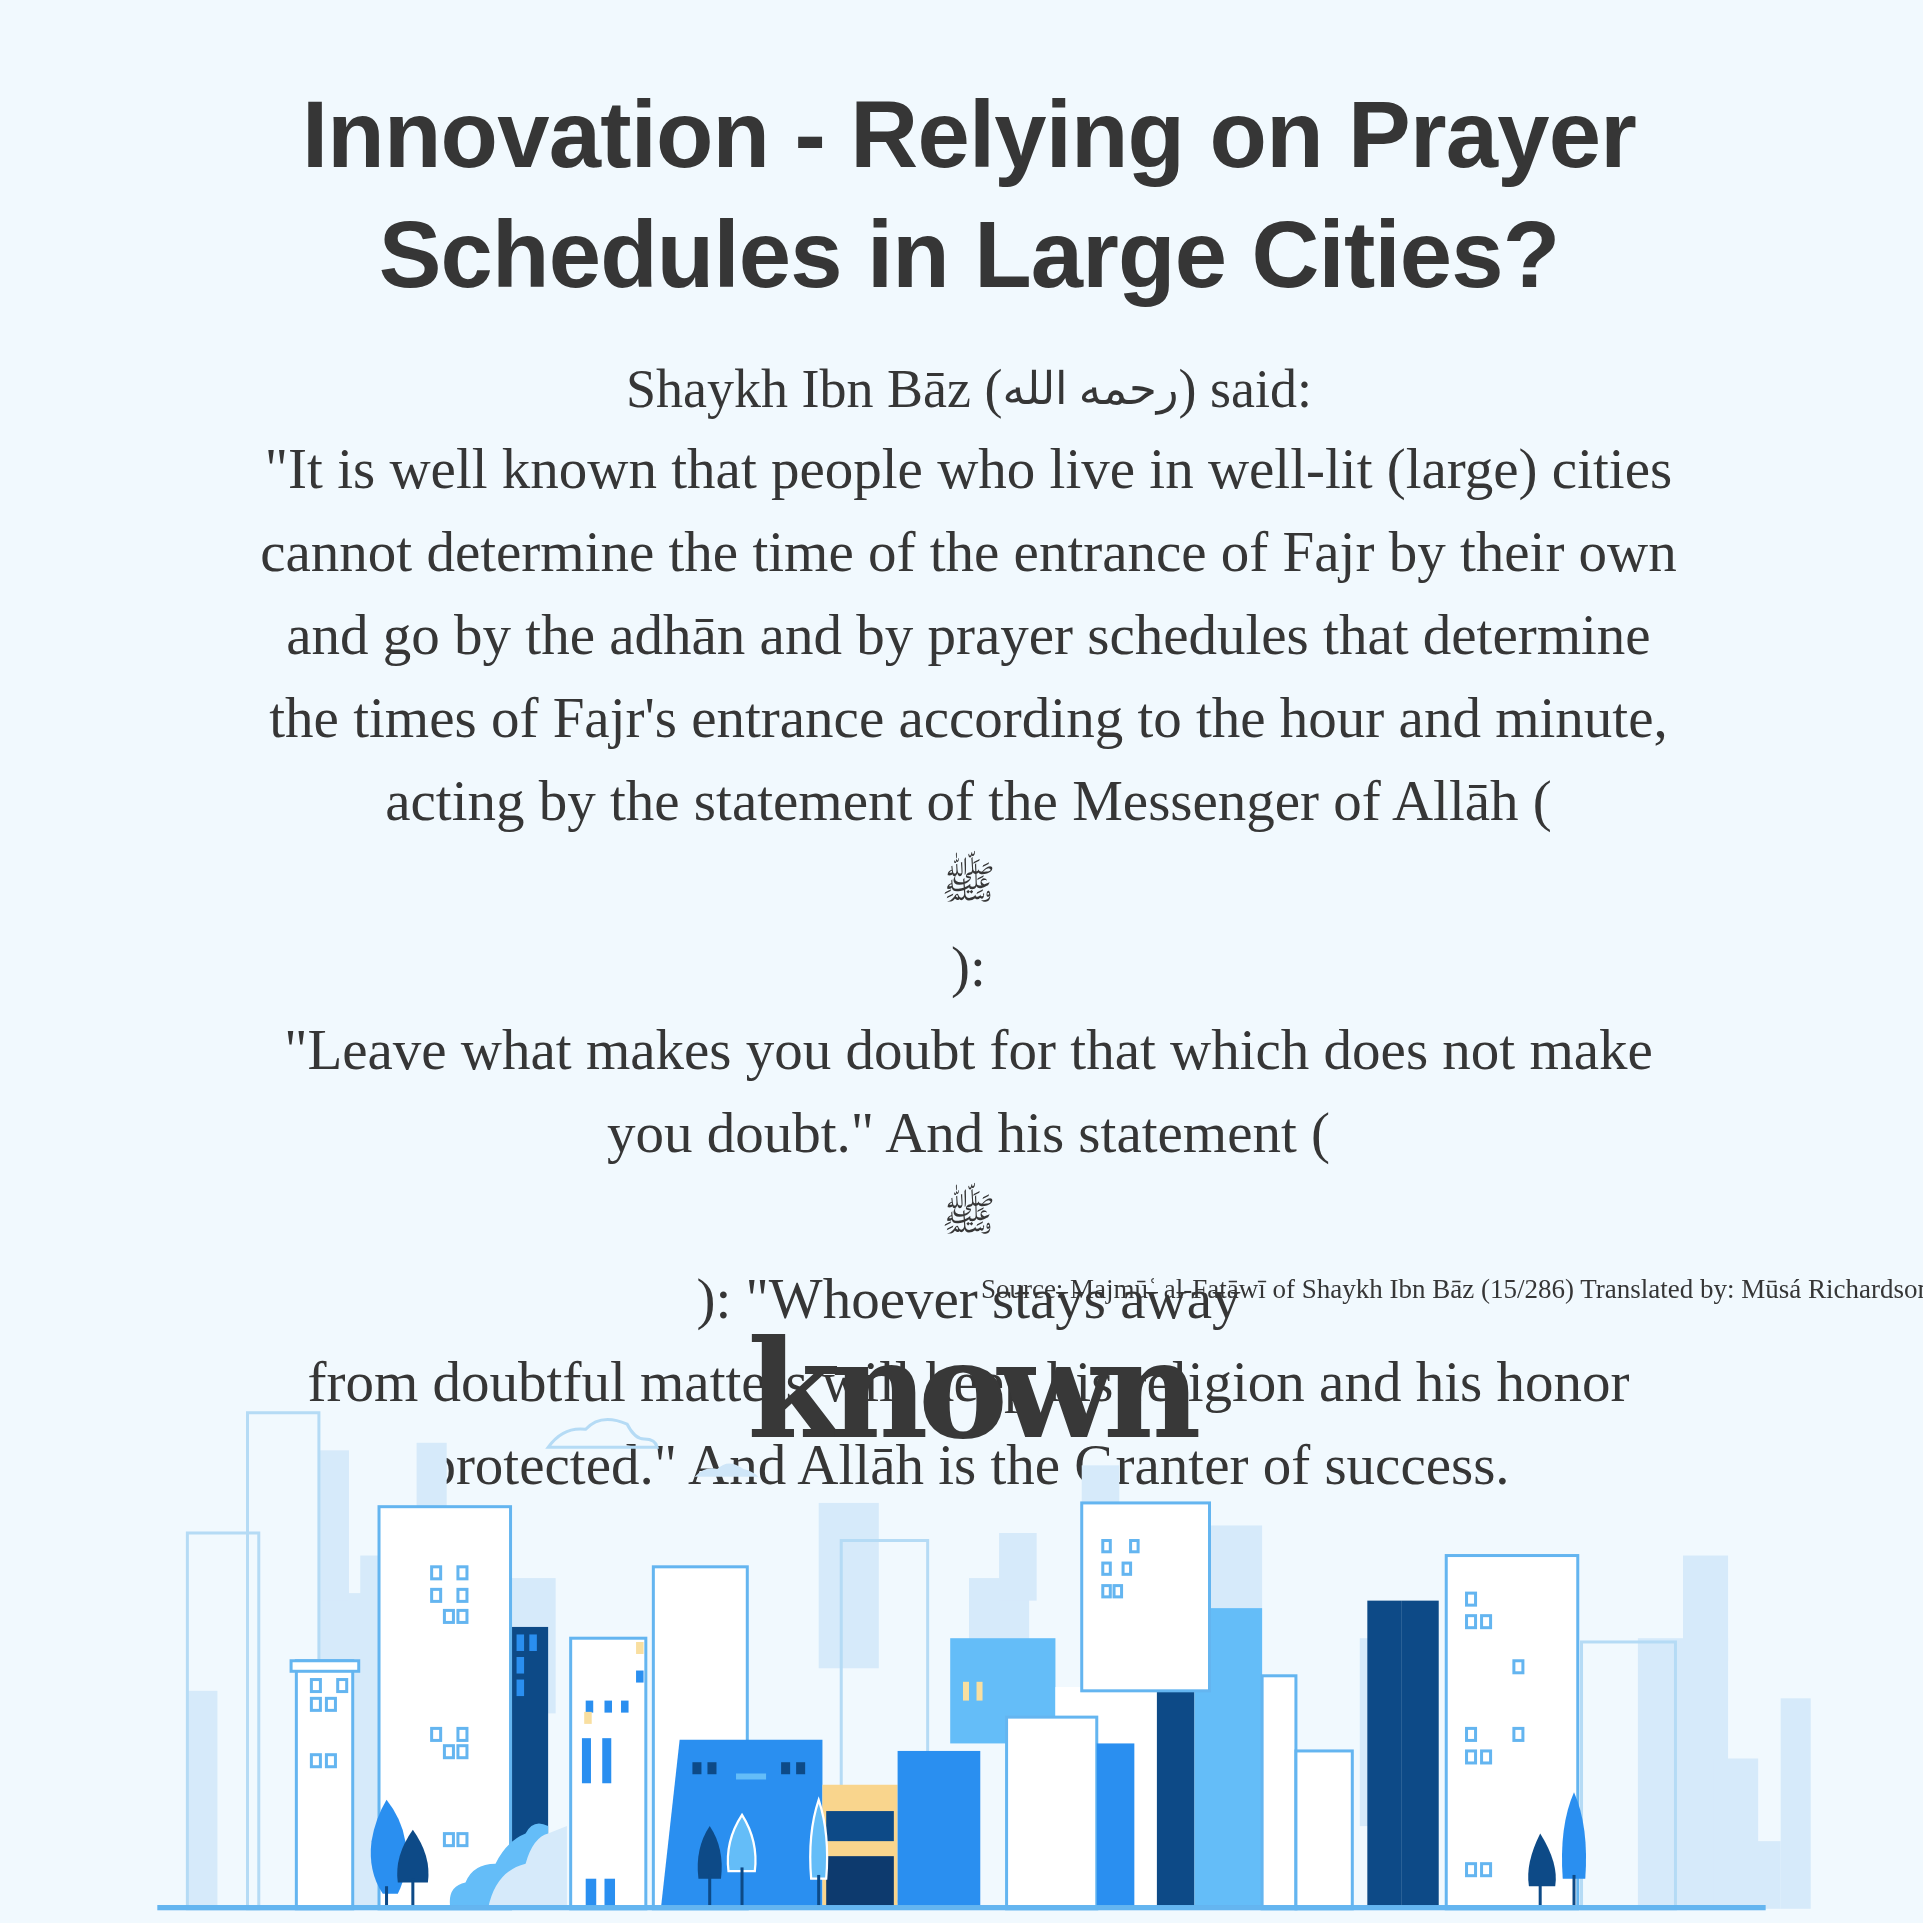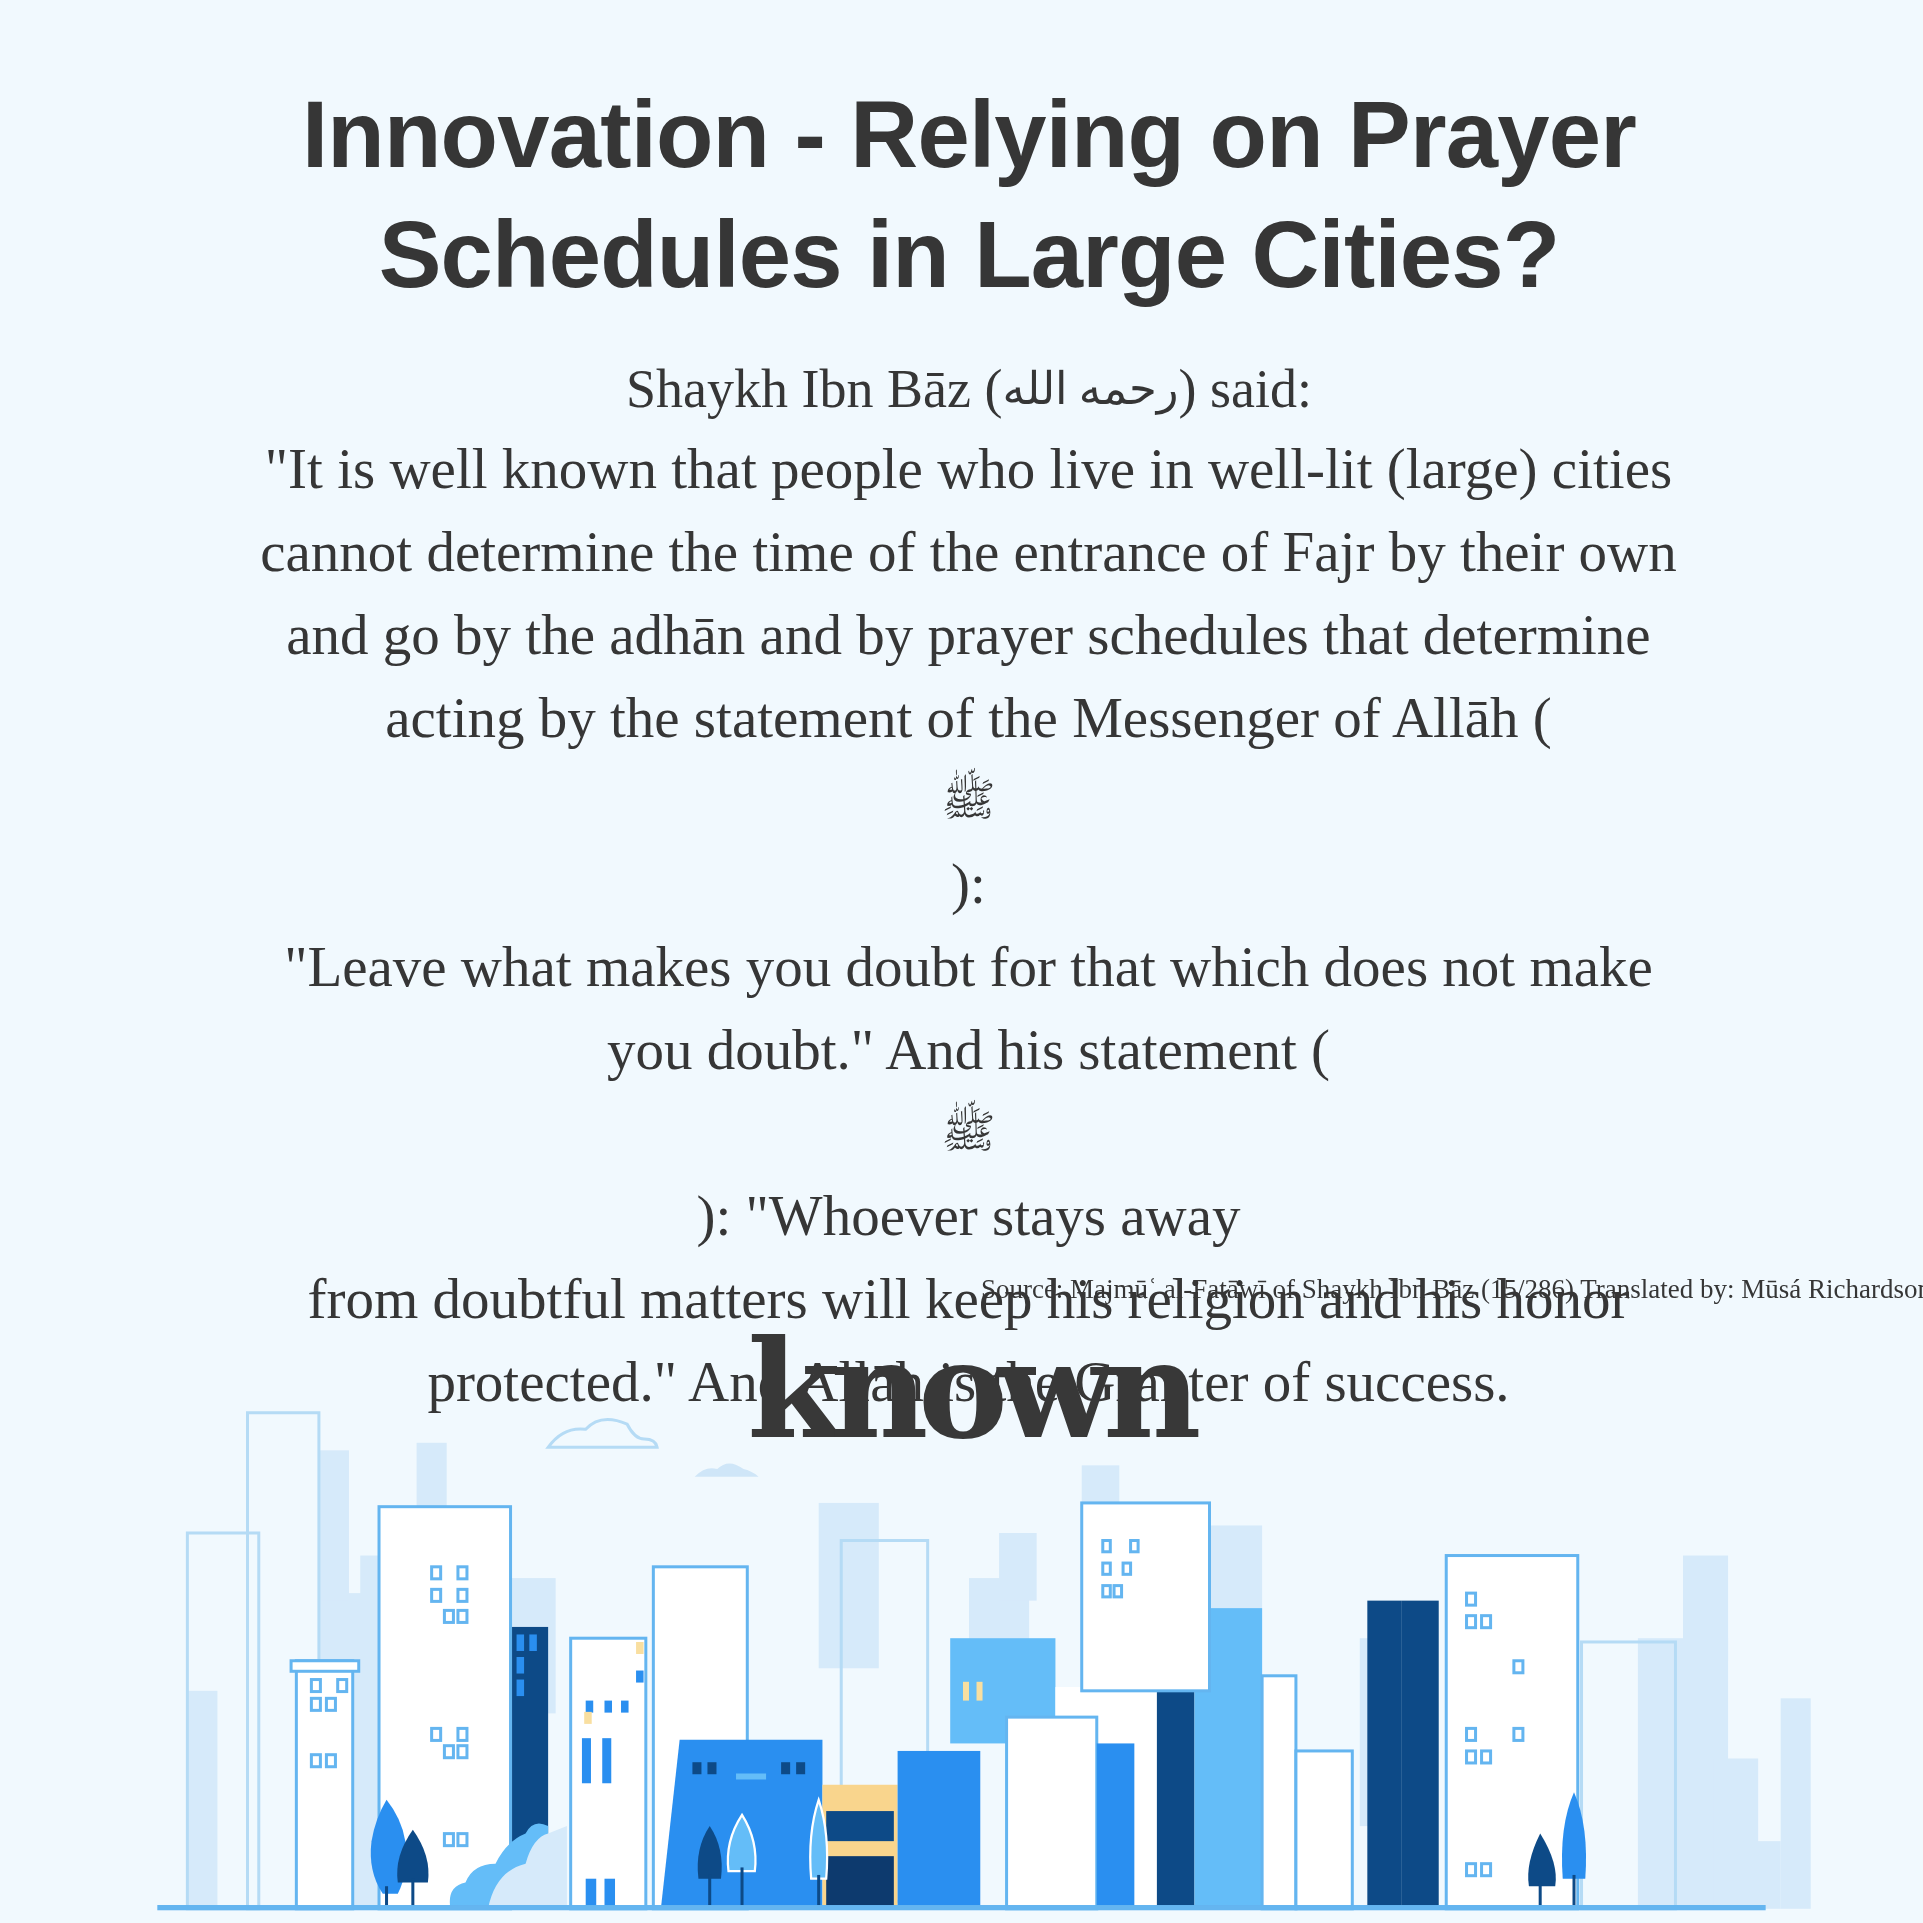--- a/index.html
+++ b/index.html
@@ -101,20 +101,21 @@
   </h1>
 
   <div class="attribution">
     <span>Shaykh Ibn Bāz (</span><span class="honorific">رحمه الله</span><span>) said:</span>
   </div>
 
   <div class="quote">
     <span>"It is well known that people who live in well-lit (large) cities</span>
     <span>cannot determine the time of the entrance of Fajr by their own</span>
     <span>and go by the adhān and by prayer schedules that determine</span>
+    <span>the times of Fajr's entrance according to the hour and minute,</span>
     <span>
         <span>acting by the statement of the Messenger of Allāh (</span>
         <span class="honorific">ﷺ</span>
         <span>):</span>
       </span>
     <span>"Leave what makes you doubt for that which does not make</span>
     <span>
         <span>you doubt."  And his statement (</span>
         <span class="honorific">ﷺ</span>
         <span>): "Whoever stays away</span>

